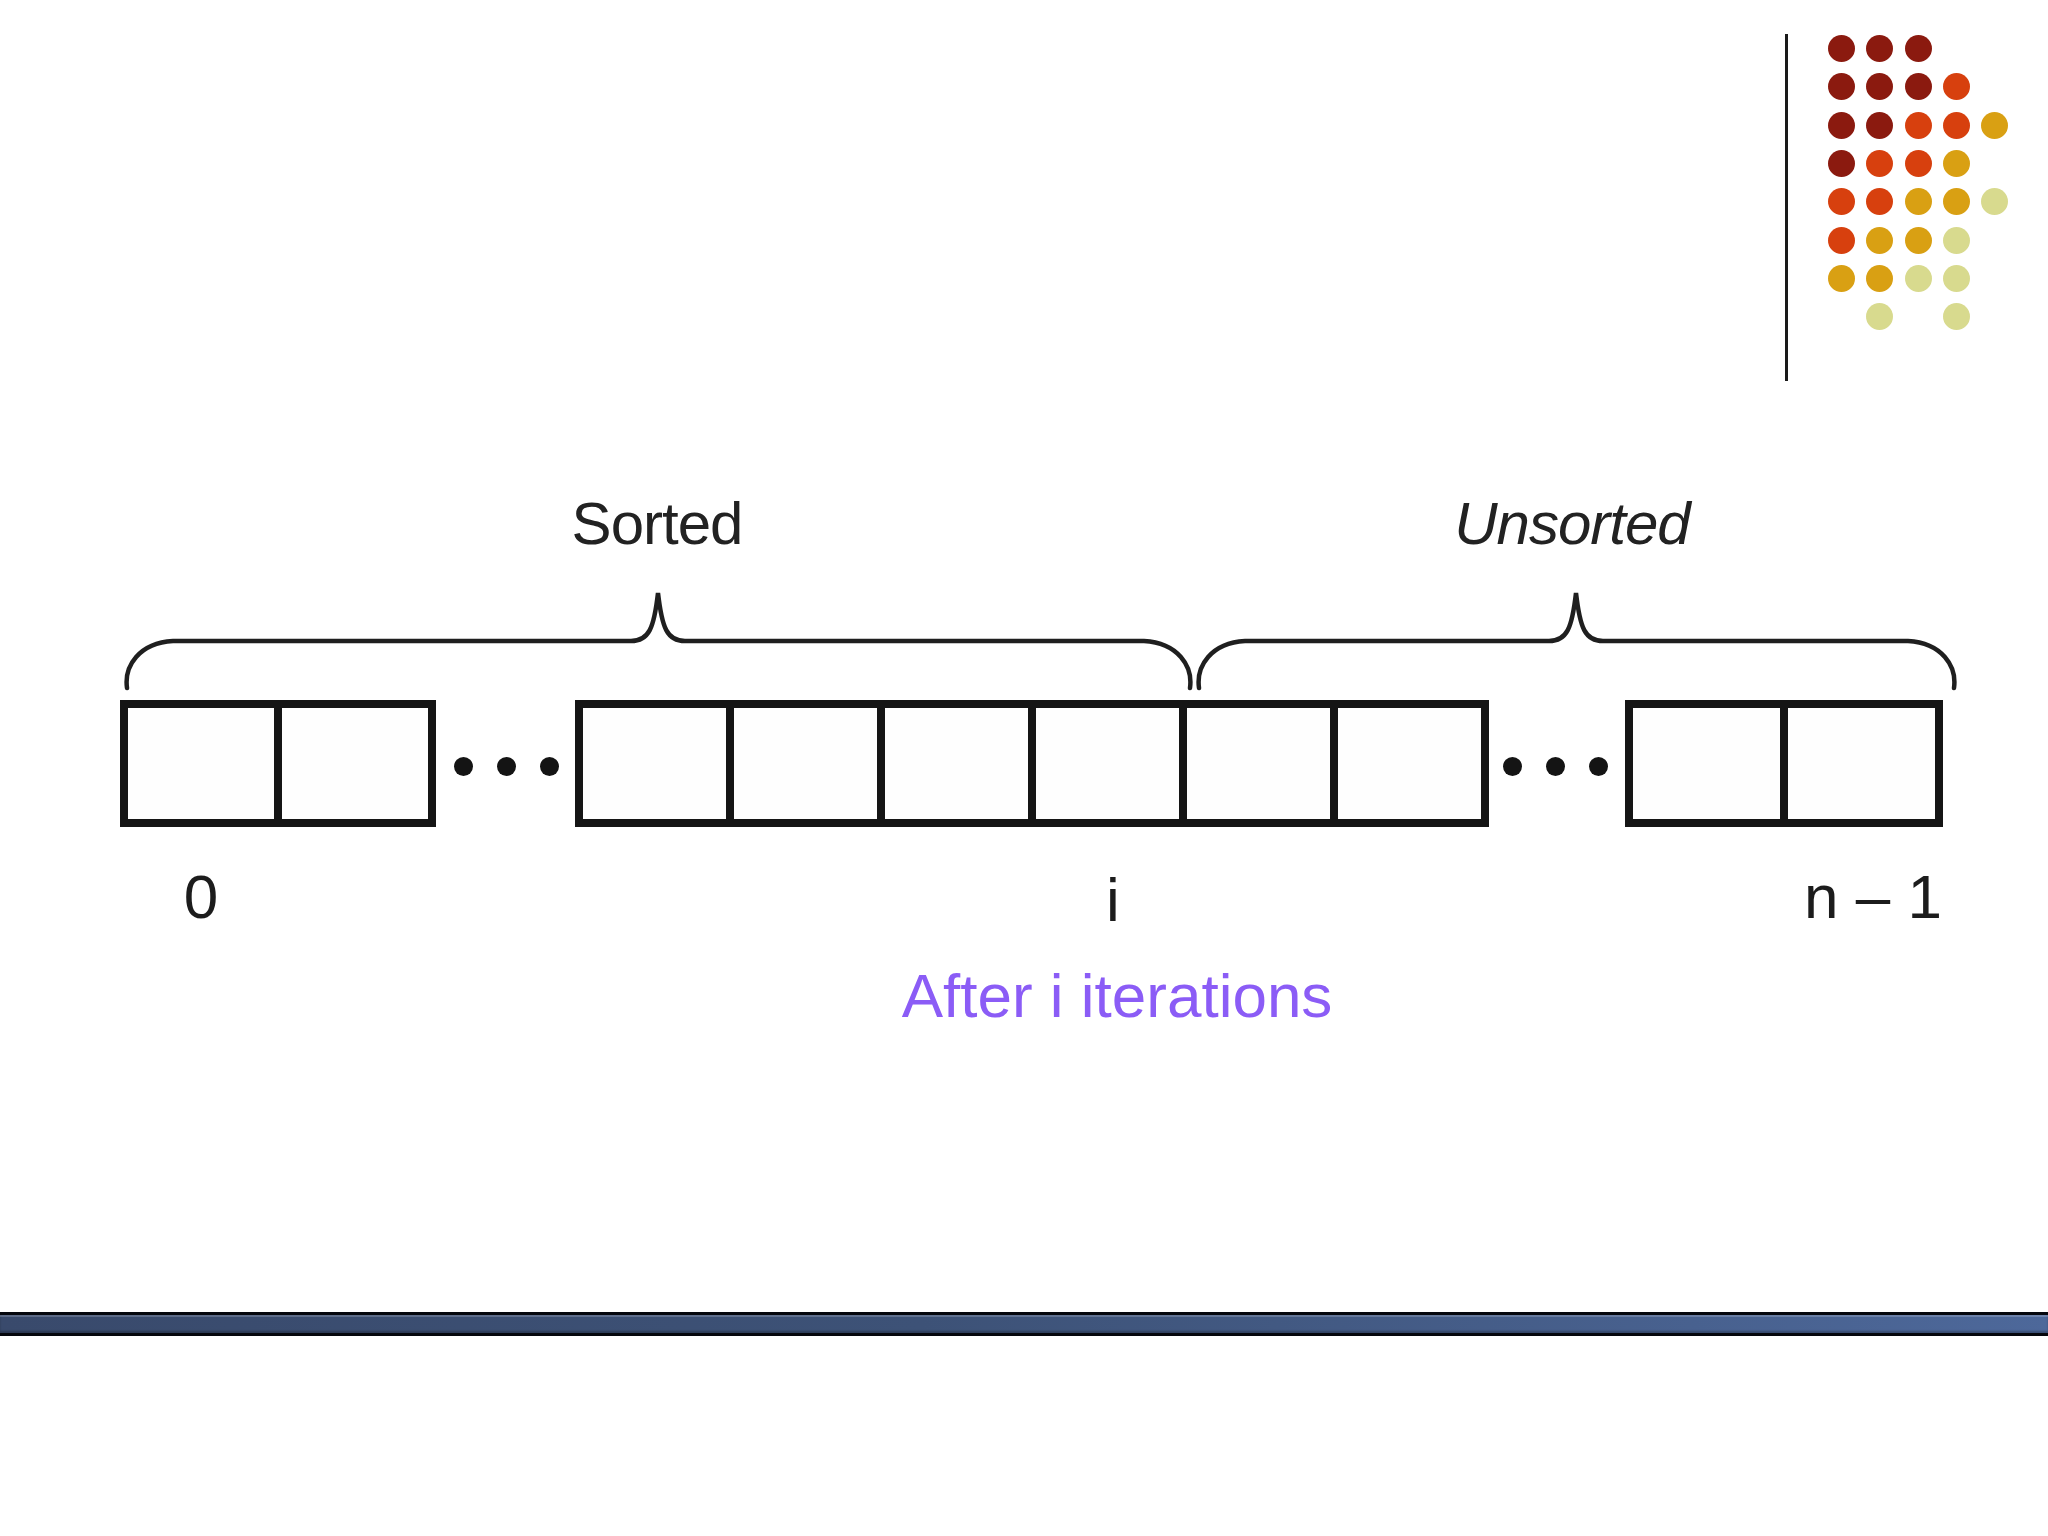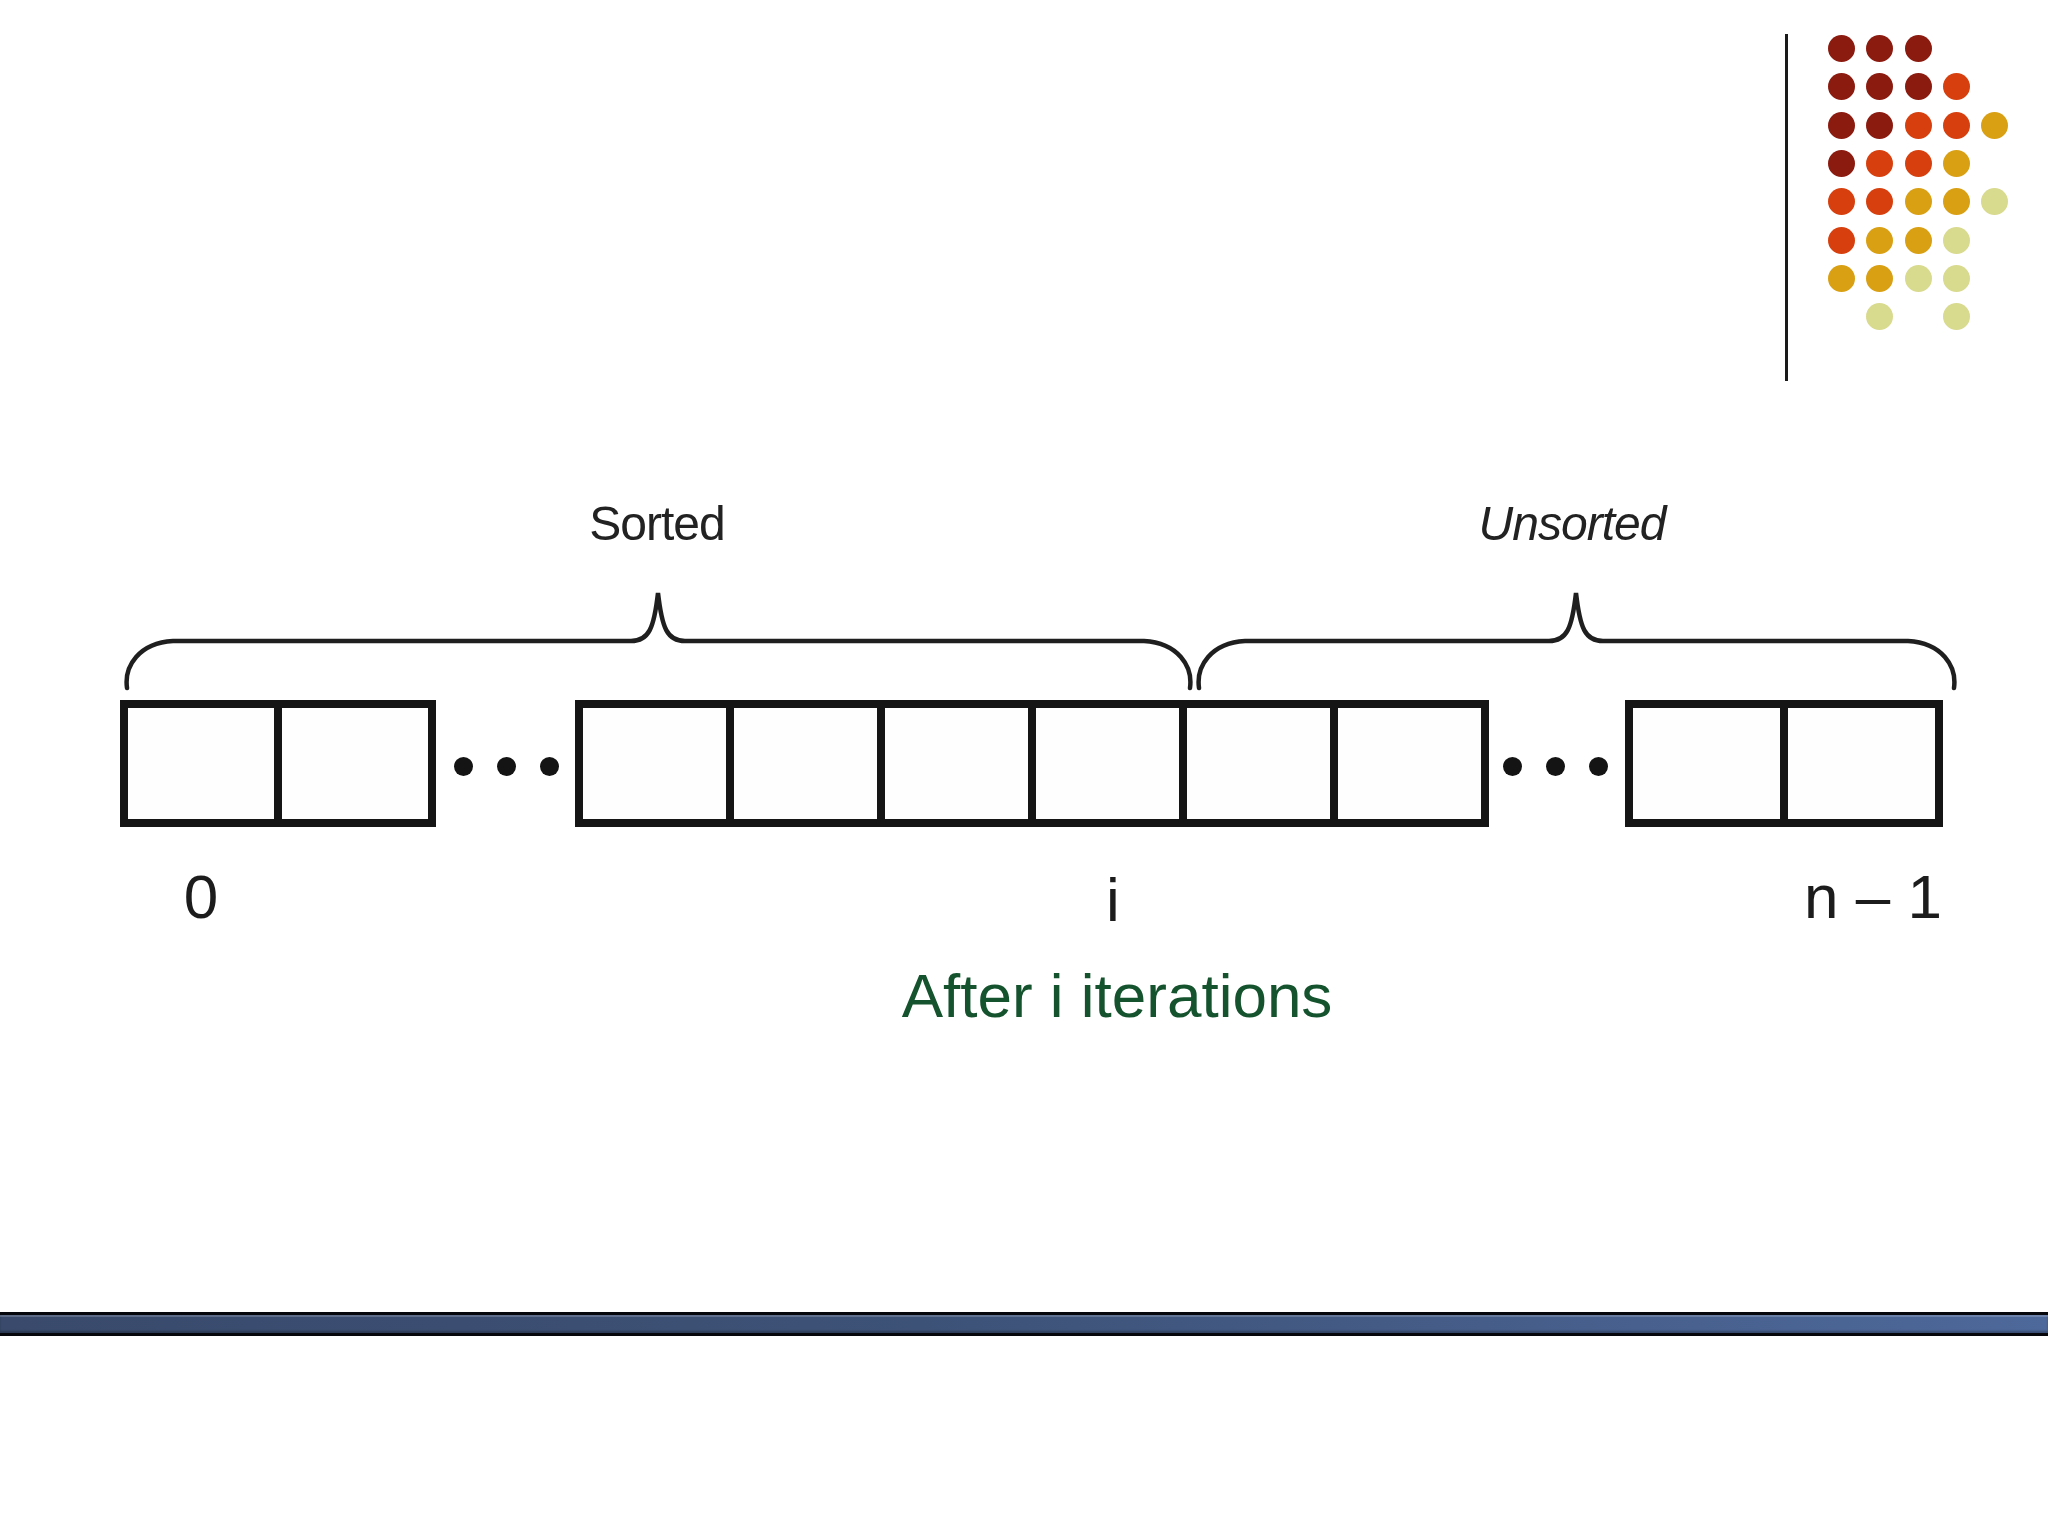--- a/index.html
+++ b/index.html
@@ -8,23 +8,23 @@
     width:2048px;height:1536px;
     background:#ffffff;
     overflow:hidden;
     font-family:"Liberation Sans", sans-serif;
     color:#1f1f1f;
   }
   .abs{position:absolute;}
   .ctr{transform:translate(-50%,-50%);white-space:nowrap;}
 
   
-  .brace-label{font-size:48px;letter-spacing:-1px;color:#222;}
+  .brace-label{font-size:60px;letter-spacing:-1px;color:#222;}
   .idx-label{font-size:62px;color:#1c1c1c;}
-  .caption{font-size:62px;color:#14532d;}
+  .caption{font-size:62px;color:#8b5cf6;}
 
   
   .braces-svg{position:absolute;left:0;top:0;width:2048px;height:1536px;pointer-events:none;}
   .braces-svg path{fill:none;stroke:#1f1f1f;stroke-width:4.5;stroke-linecap:round;}
 
   
   .group{
     position:absolute;top:700px;height:127px;
     box-sizing:border-box;border:8px solid #151515;
     display:flex;background:#ffffff;

